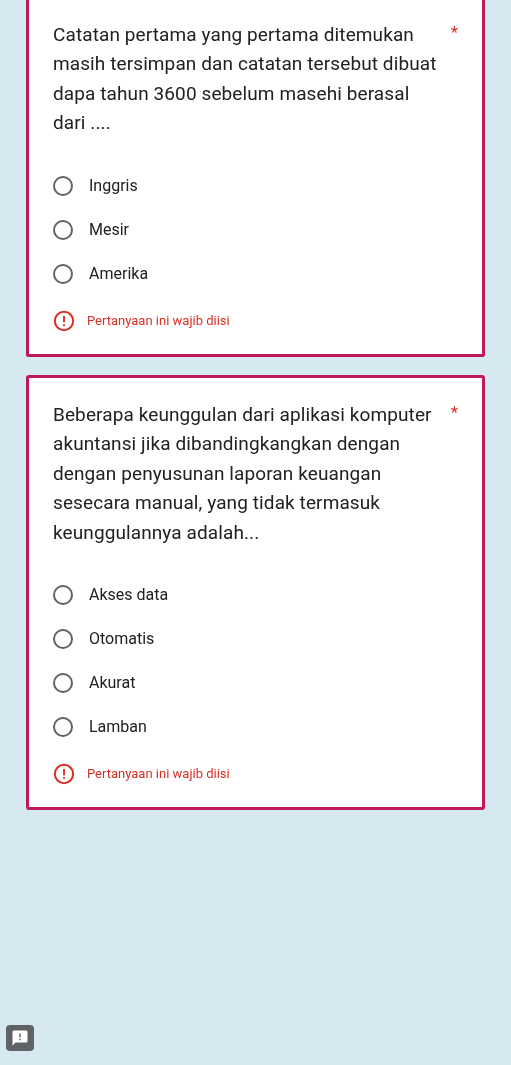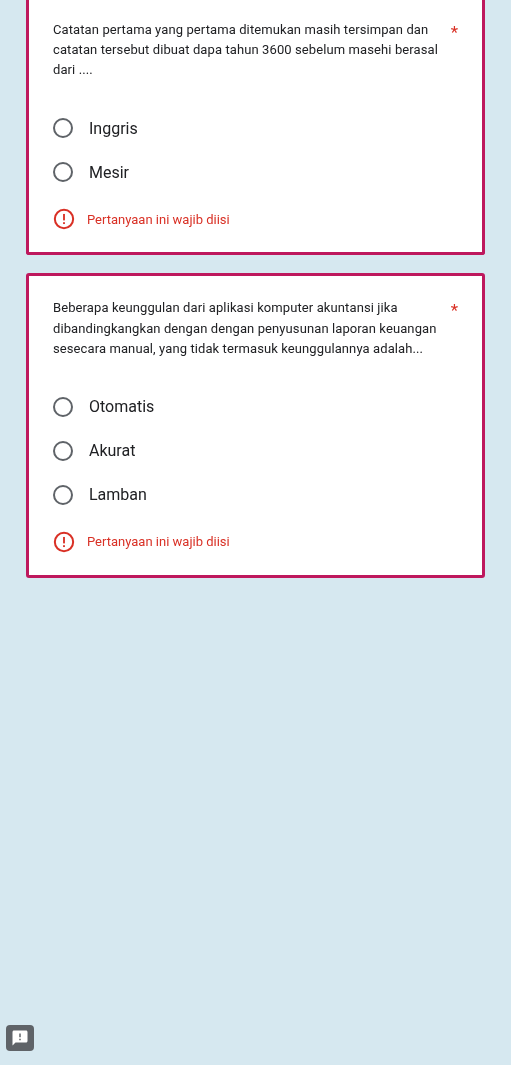--- a/index.html
+++ b/index.html
@@ -30,21 +30,21 @@
     border-top-right-radius: 0;
     margin-top: -2px;
   }
   .question-row {
     display: flex;
     align-items: flex-start;
     padding-top: 22px;
     margin-bottom: 26px;
   }
   .question-text {
-    font-size: 13px;
+    font-size: 19px;
     line-height: 1.55;
     color: #202124;
     flex: 1;
     letter-spacing: 0.1px;
   }
   .asterisk {
     color: #d93025;
     font-size: 17px;
     margin-left: 8px;
     line-height: 1.5;
@@ -115,39 +115,47 @@
     </div>
     <div class="options">
       <div class="option">
         <div class="radio"></div>
         <div class="option-label">Inggris</div>
       </div>
       <div class="option">
         <div class="radio"></div>
         <div class="option-label">Mesir</div>
       </div>
+      <div class="option">
+        <div class="radio"></div>
+        <div class="option-label">Amerika</div>
+      </div>
     </div>
     <div class="error-row">
       <div class="error-icon">
         <svg width="22" height="22" viewBox="0 0 24 24">
           <circle cx="12" cy="12" r="10" fill="none" stroke="#d93025" stroke-width="2.2"></circle>
           <rect x="11" y="6.5" width="2" height="7" fill="#d93025"></rect>
           <rect x="11" y="15.5" width="2" height="2" fill="#d93025"></rect>
         </svg>
       </div>
       <div class="error-text">Pertanyaan ini wajib diisi</div>
     </div>
   </div>
 
   <div class="card">
     <div class="question-row">
       <div class="question-text">Beberapa keunggulan dari aplikasi komputer akuntansi jika dibandingkangkan dengan dengan penyusunan laporan keuangan sesecara manual, yang tidak termasuk keunggulannya  adalah...</div>
       <div class="asterisk">*</div>
     </div>
     <div class="options">
+      <div class="option">
+        <div class="radio"></div>
+        <div class="option-label">Akses data</div>
+      </div>
       <div class="option">
         <div class="radio"></div>
         <div class="option-label">Otomatis</div>
       </div>
       <div class="option">
         <div class="radio"></div>
         <div class="option-label">Akurat</div>
       </div>
       <div class="option">
         <div class="radio"></div>

